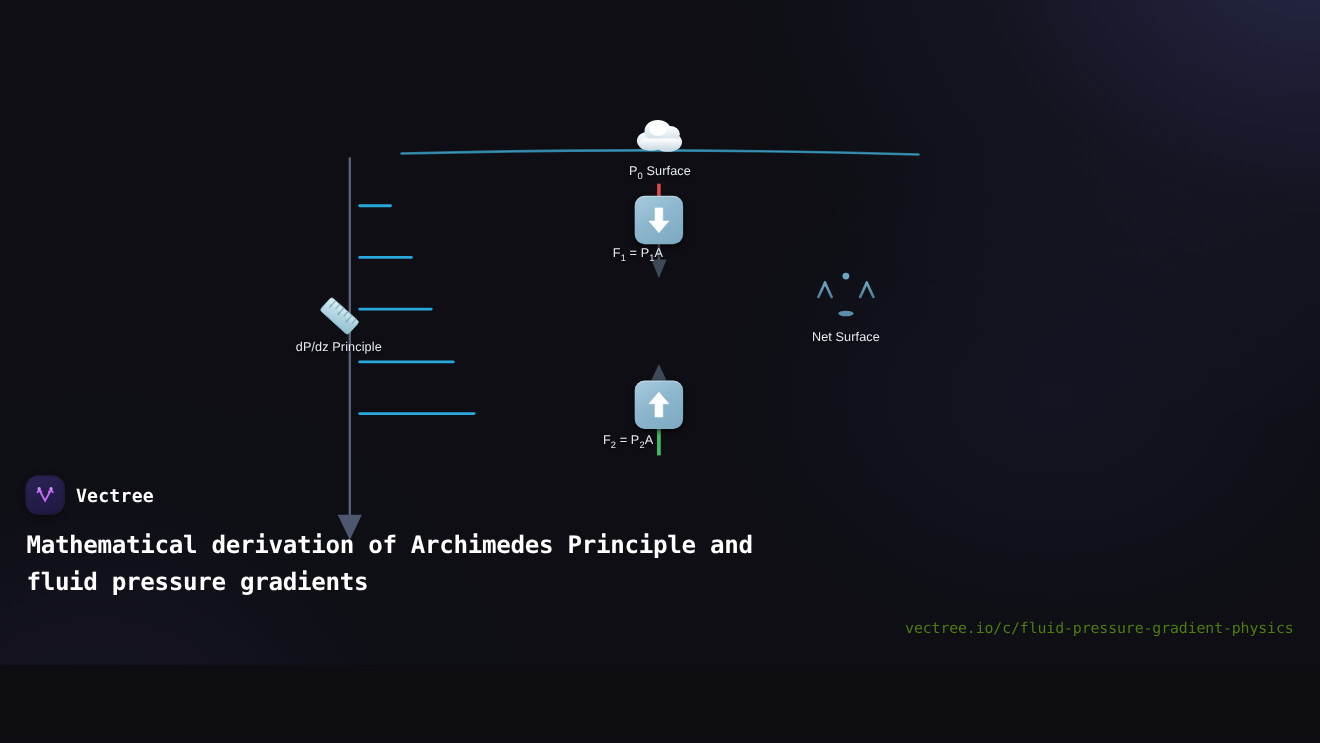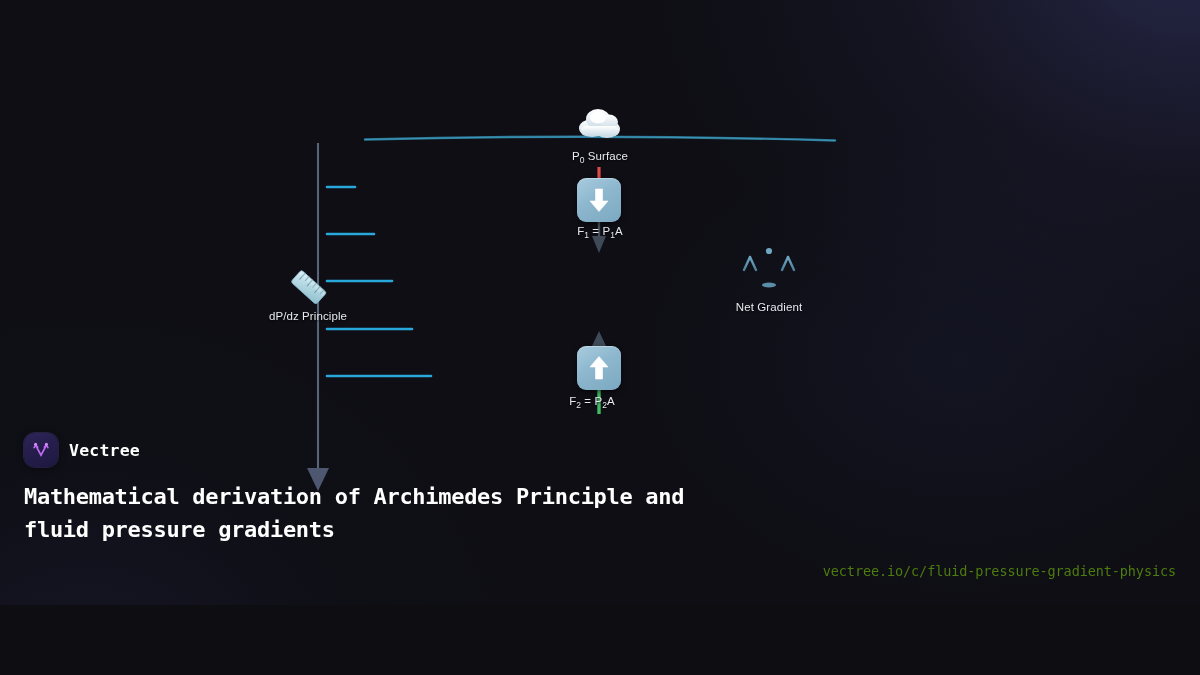--- a/index.html
+++ b/index.html
@@ -218,30 +218,30 @@
 
     <div class="dlabel" style="left:600px; top:150px;">
       <span>P</span><sub>0</sub><span> Surface</span>
     </div>
 
     <div class="force-box" style="left:599px; top:178px;">
       <svg width="24" height="26" viewBox="0 0 24 26">
         <polygon points="8.5,2 15.5,2 15.5,14 21,14 12,24.5 3,14 8.5,14" fill="#ffffff" stroke="#ffffff" stroke-width="0.6" stroke-linejoin="round"></polygon>
       </svg>
     </div>
-    <div class="dlabel" style="left:600px; top:225px;">
+    <div class="dlabel" style="left:580px; top:225px;">
       <span>F</span><sub>1</sub><span> = P</span><sub>1</sub><span>A</span>
     </div>
 
     <div class="force-box" style="left:599px; top:346px;">
       <svg width="24" height="26" viewBox="0 0 24 26">
         <polygon points="12,1.5 21,12 15.5,12 15.5,24 8.5,24 8.5,12 3,12" fill="#ffffff" stroke="#ffffff" stroke-width="0.6" stroke-linejoin="round"></polygon>
       </svg>
     </div>
-    <div class="dlabel" style="left:592px; top:395px;">
+    <div class="dlabel" style="left:571px; top:395px;">
       <span>F</span><sub>2</sub><span> = P</span><sub>2</sub><span>A</span>
     </div>
 
     <div class="iconbox" style="left:308px; top:262px;">
       <svg width="52" height="52" viewBox="0 0 52 52">
         <g transform="rotate(42 26 26)">
           <rect x="9" y="17" width="34" height="16" rx="2.5" fill="url(#rulerGrad)" stroke="#7fb0c2" stroke-width="0.8"></rect>
           <g stroke="#6f9fb2" stroke-width="1.1" stroke-linecap="round">
             <line x1="14" y1="17" x2="14" y2="25"></line>
             <line x1="19" y1="17" x2="19" y2="22"></line>
@@ -266,21 +266,21 @@
           <line x1="8" y1="12" x2="14" y2="25"></line>
           <line x1="2" y1="25" x2="14" y2="25"></line>
           <line x1="46" y1="12" x2="40" y2="25"></line>
           <line x1="46" y1="12" x2="52" y2="25"></line>
           <line x1="40" y1="25" x2="52" y2="25"></line>
         </g>
         <circle cx="27" cy="6" r="3.1" fill="#6fa6c2"></circle>
         <ellipse cx="27" cy="40" rx="7" ry="2.6" fill="#5b8ca8"></ellipse>
       </svg>
     </div>
-    <div class="dlabel" style="left:769px; top:301px;">Net Gradient</div>
+    <div class="dlabel" style="left:769px; top:301px;">Net Surface</div>
 
   </div>
 
   <div id="footer">
 
     <div id="brand">
       <div id="logo-tile">
         <svg width="20" height="20" viewBox="0 0 20 20">
           <g stroke="#c06bf0" stroke-width="1.7" fill="none" stroke-linecap="round">
             <path d="M4.6 5.2 L10 15.2 L15.4 5.2"></path>

